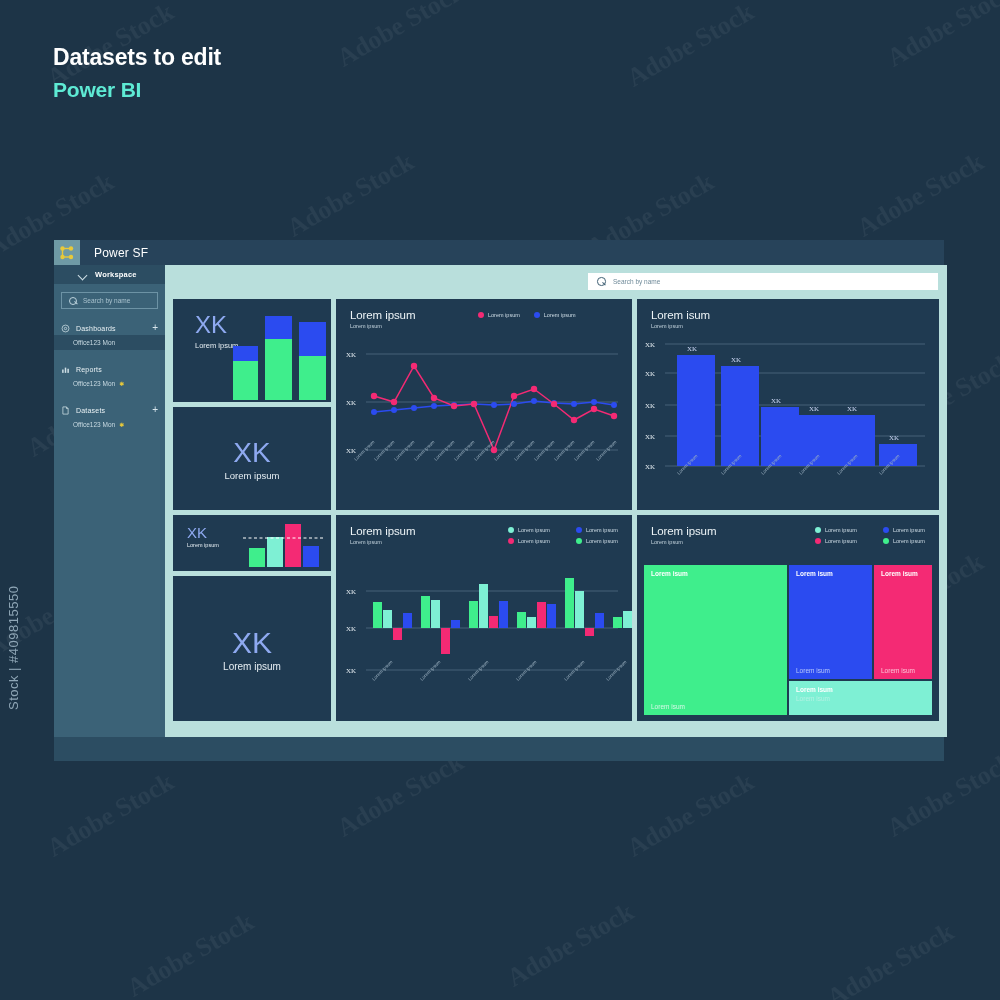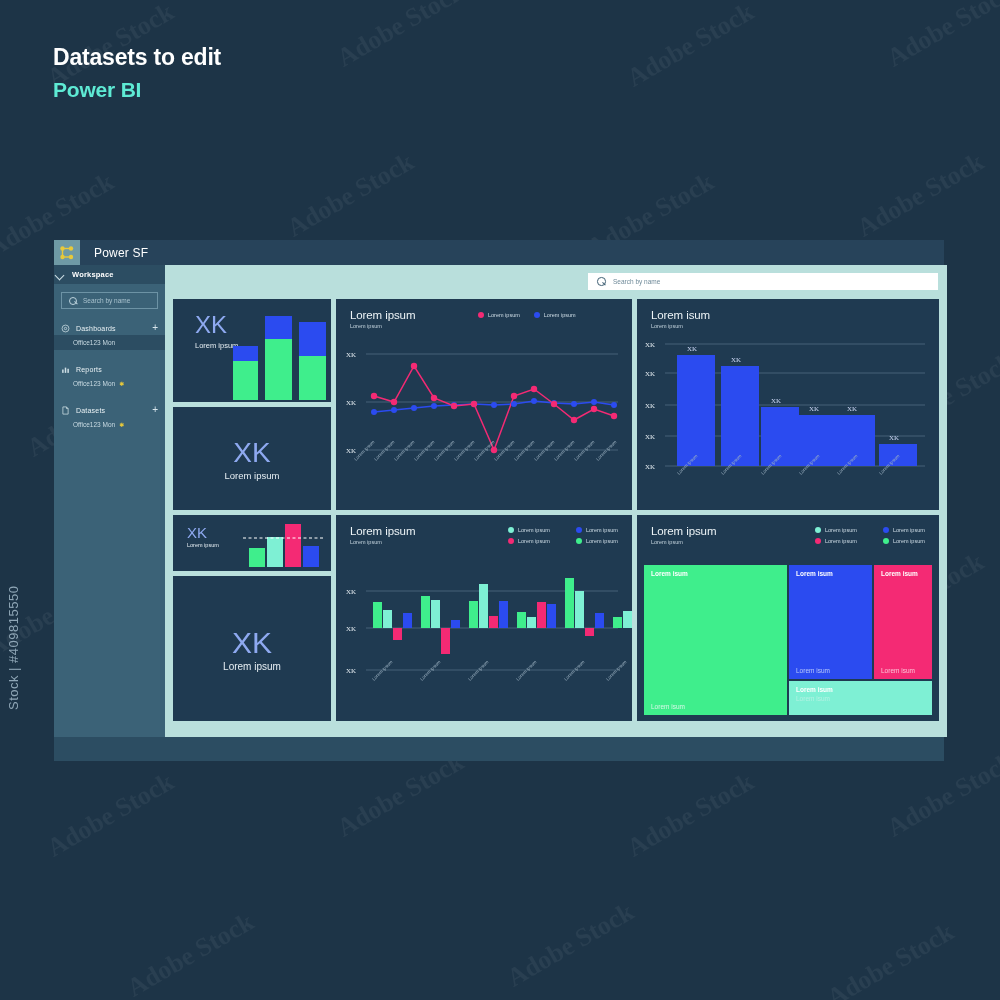--- a/index.html
+++ b/index.html
@@ -70,21 +70,21 @@
     color: #e3edf1; font-size: 9px; letter-spacing: .2px;
   }
 
   
   .body-row { display: flex; height: 472px; }
 
   
   .sidebar { width: 111px; background: #3b6277; flex: 0 0 auto; padding-top: 0; }
   .ws-row {
     height: 19px; background: #2c4d62; display:flex; align-items:center;
-    padding-left: 1px; gap: 8px;
+    padding-left: 24px; gap: 8px;
   }
   .chev { width:9px; height:9px; position:relative; }
   .chev:after{
     content:""; position:absolute; left:1px; top:2px;
     width:6px; height:6px; border-right:1.3px solid #cfe0e6; border-bottom:1.3px solid #cfe0e6;
     transform: rotate(45deg);
   }
   .ws-label { color:#ffffff; font-size: 7.5px; font-weight: bold; letter-spacing:.2px; }
 
   .search-wrap { padding: 8px 7px 0 7px; }

